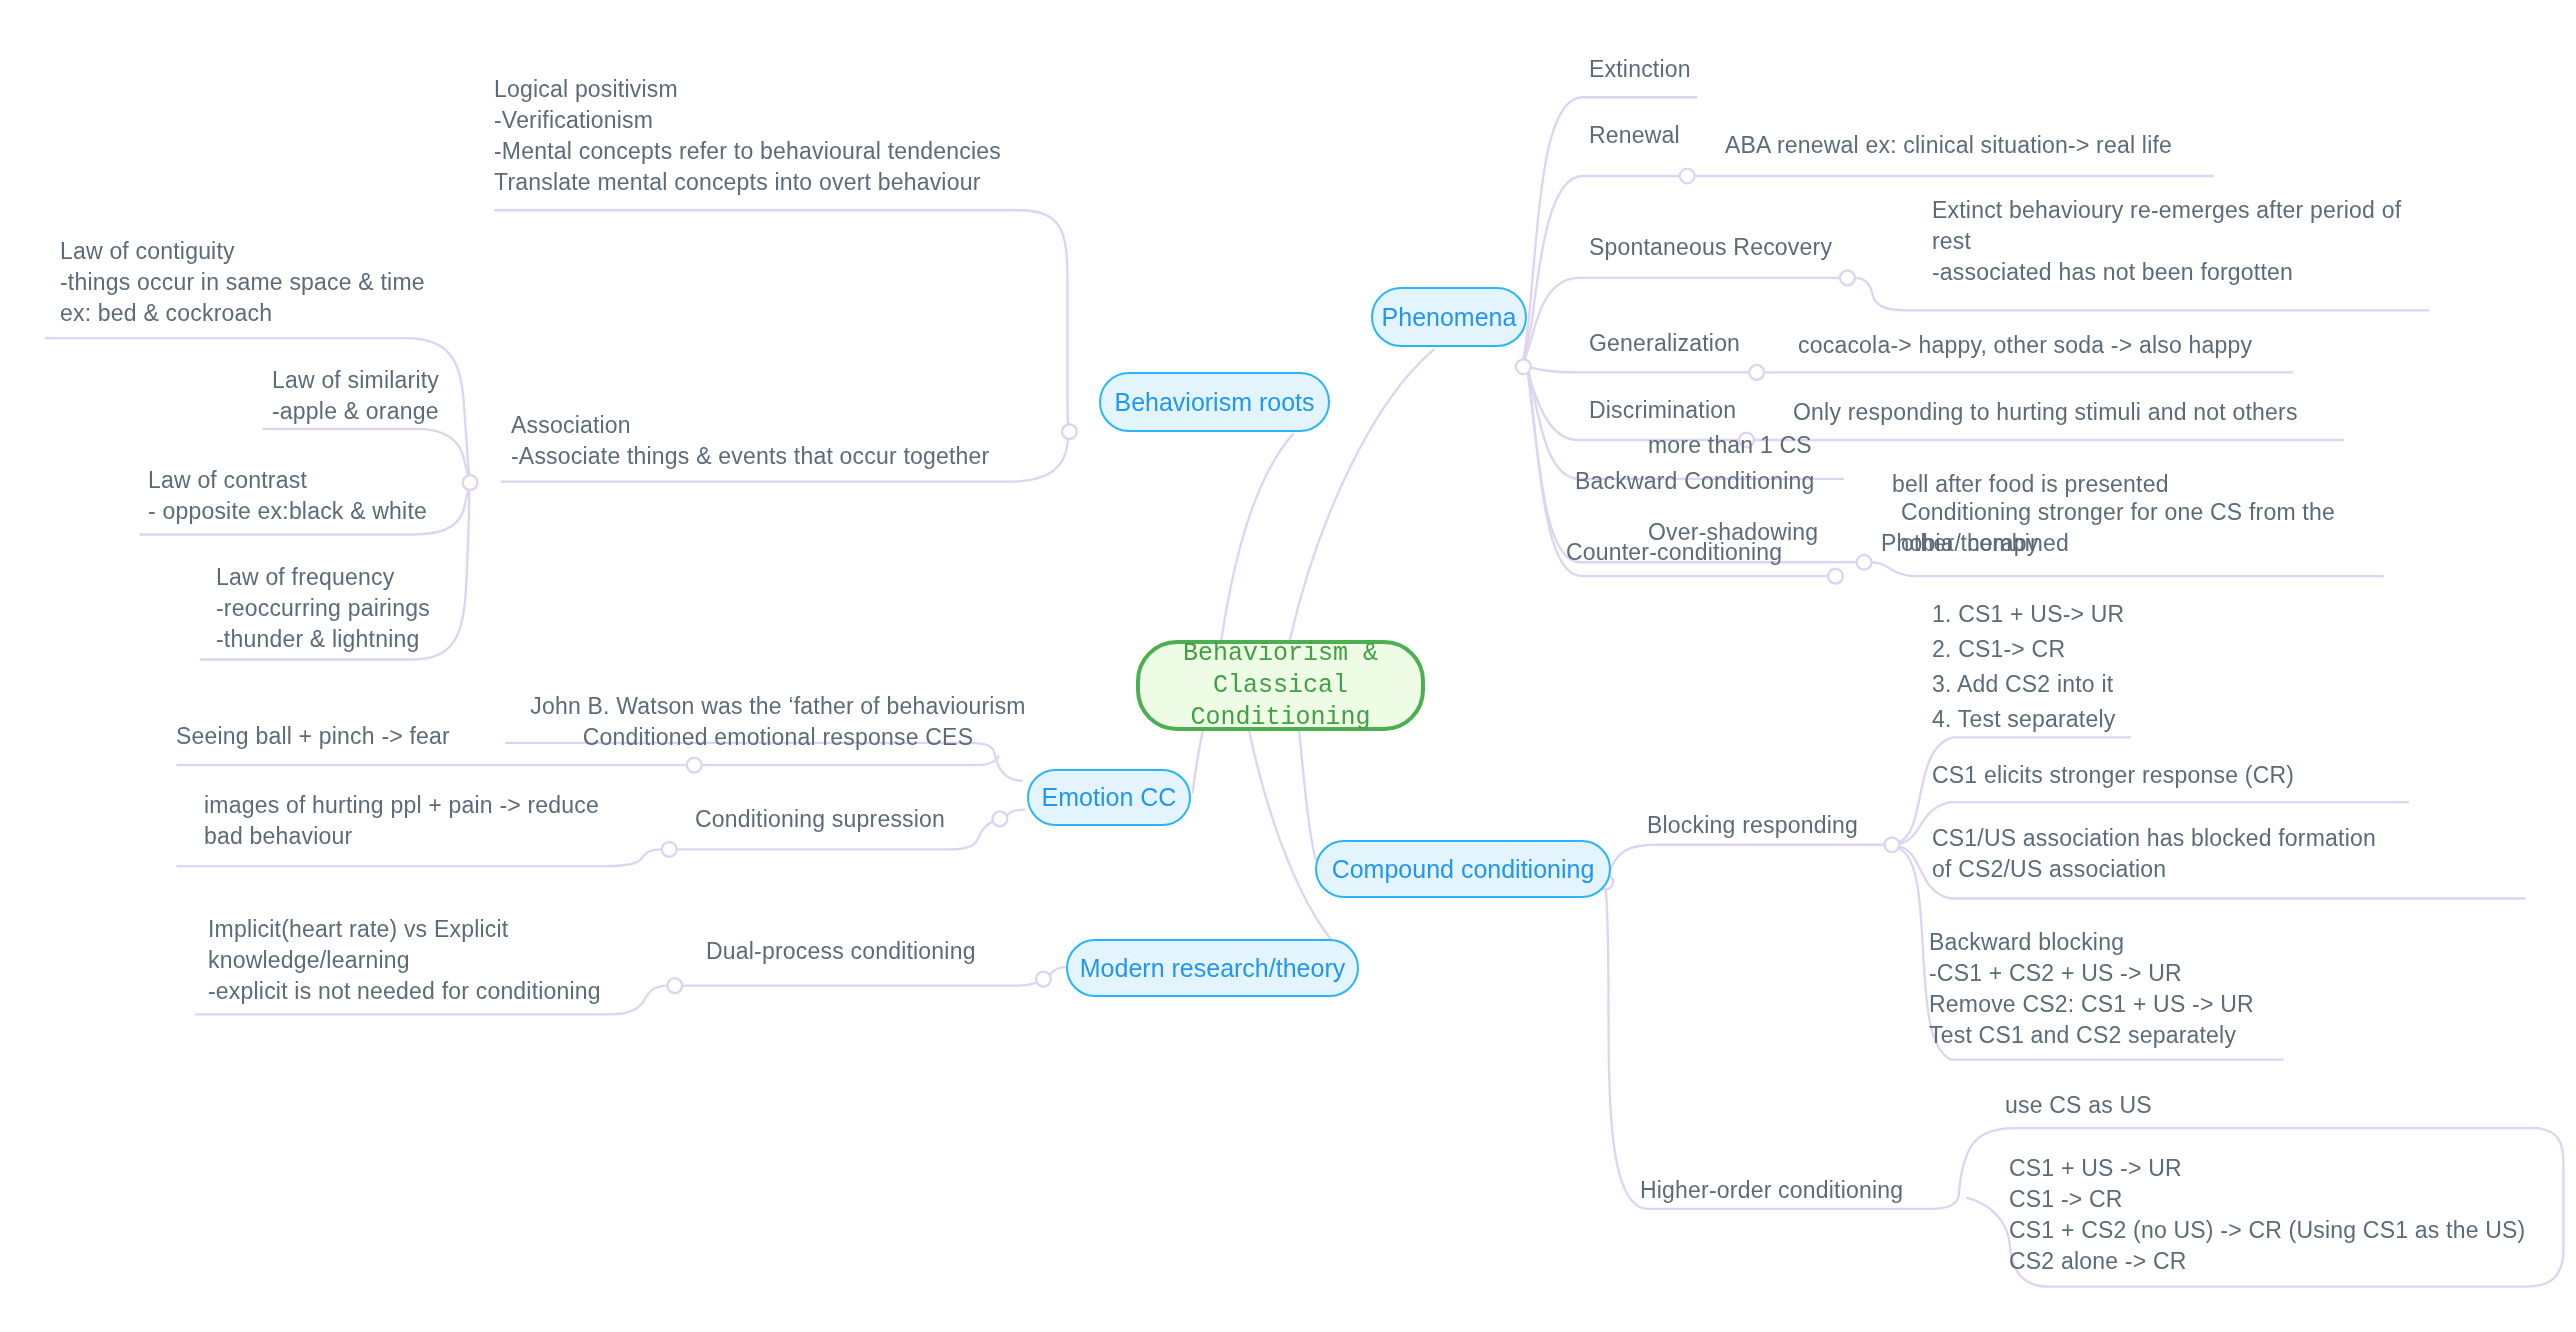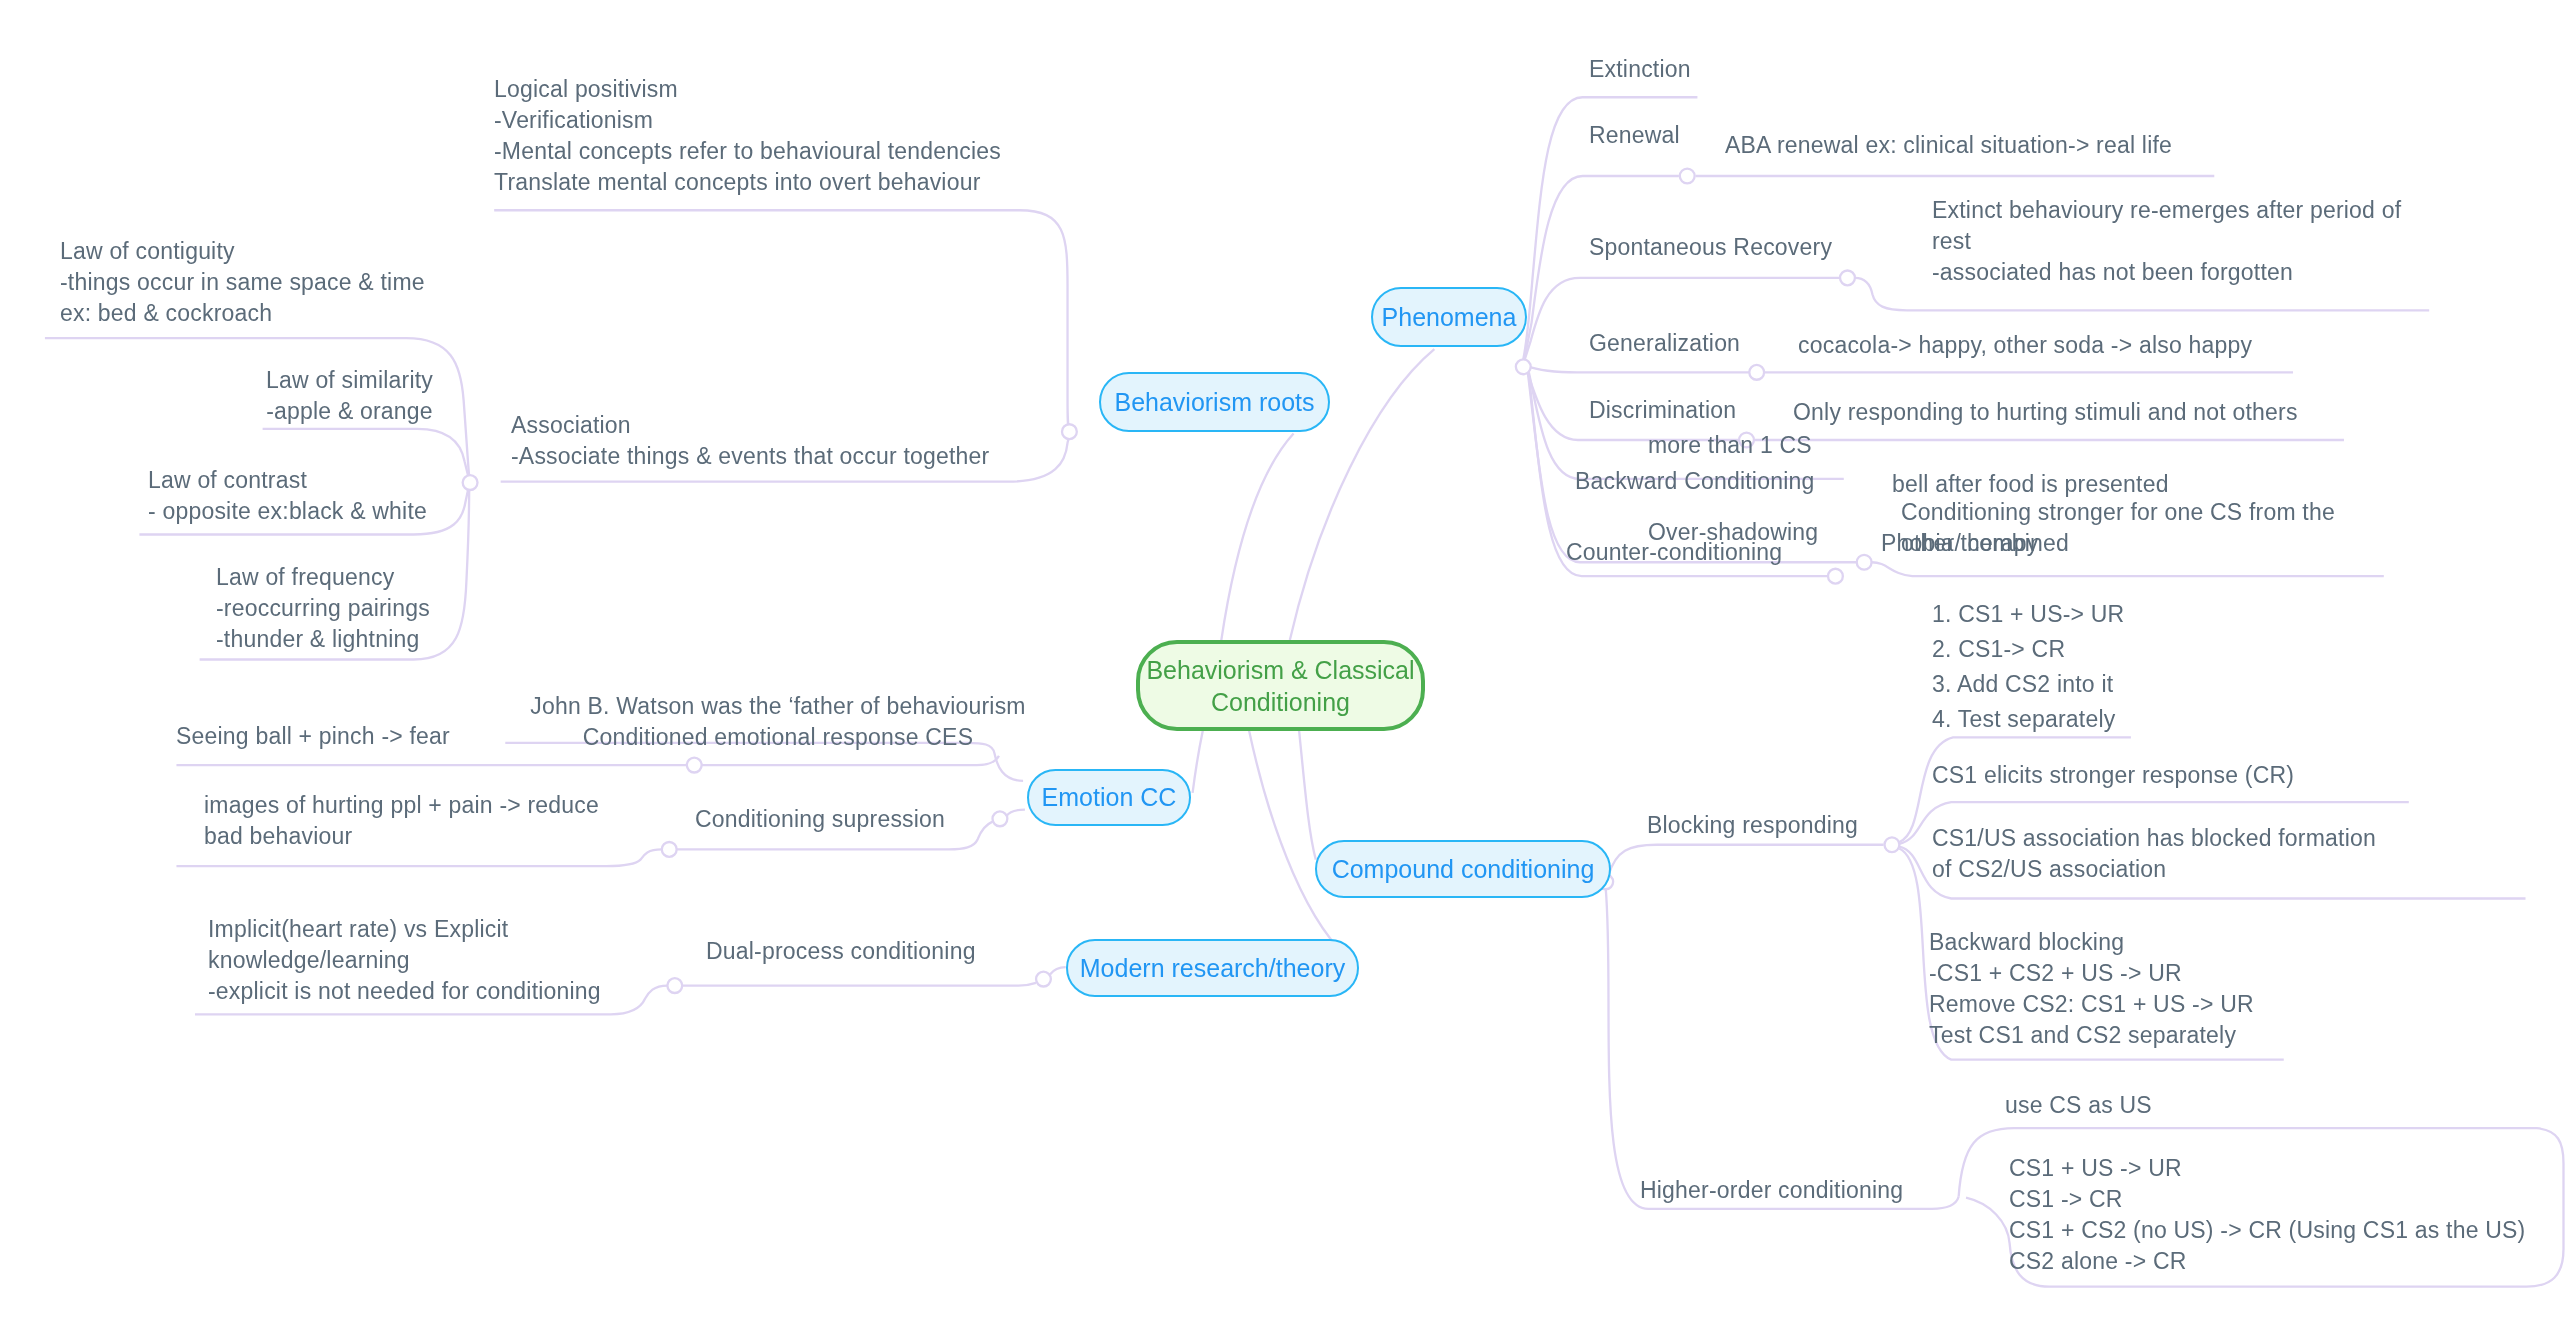--- a/index.html
+++ b/index.html
@@ -22,21 +22,21 @@
     border:2.8px solid var(--node-border,#29b6f6);
     background:var(--node-fill,#e3f4fd);
     color:var(--node-text,#2196f3);
     border-radius:31.5px;font-size:25px;text-align:center;
     white-space:pre-line;box-sizing:border-box;
   }
   .root-node{
     border:4.6px solid var(--root-border,#4caf50);
     background:var(--root-fill,#eefbe5);
     color:var(--root-text,#43a047);
-    border-radius:41px;line-height:32px;
+    border-radius:41px;line-height:32px;font-family:Liberation Mono, monospace;
   }
 </style>
 </head>
 <body>
 
 <svg class="wires" viewBox="0 0 2780 1438" width="2576" height="1332">
 
   <path d="M533 227 H1100 C1150 227 1152 255 1152 310 V430 C1152 452 1152 461 1154 465"></path>
   <path d="M540 520 H1088 C1140 520 1150 498 1152 478 L1154 470"></path>
 
@@ -103,21 +103,21 @@
   <circle cx="728" cy="1064" r="8"></circle>
 </svg>
 
 <div class="note" style="left:494px;top:74px">Logical positivism
 -Verificationism
 -Mental concepts refer to behavioural tendencies
 Translate mental concepts into overt behaviour</div>
 <div class="note" style="left:60px;top:236px">Law of contiguity
 -things occur in same space &amp; time
 ex: bed &amp; cockroach</div>
-<div class="note" style="left:252px;top:365px;width:195px;text-align:center">Law of similarity
+<div class="note" style="left:272px;top:365px;width:195px;text-align:left">Law of similarity
 -apple &amp; orange</div>
 <div class="note" style="left:148px;top:465px">Law of contrast
 - opposite ex:black &amp; white</div>
 <div class="note" style="left:216px;top:562px">Law of frequency
 -reoccurring pairings
 -thunder &amp; lightning</div>
 <div class="note" style="left:511px;top:410px">Association
 -Associate things &amp; events that occur together</div>
 
 <div class="note" style="left:1589px;top:54px">Extinction</div>

